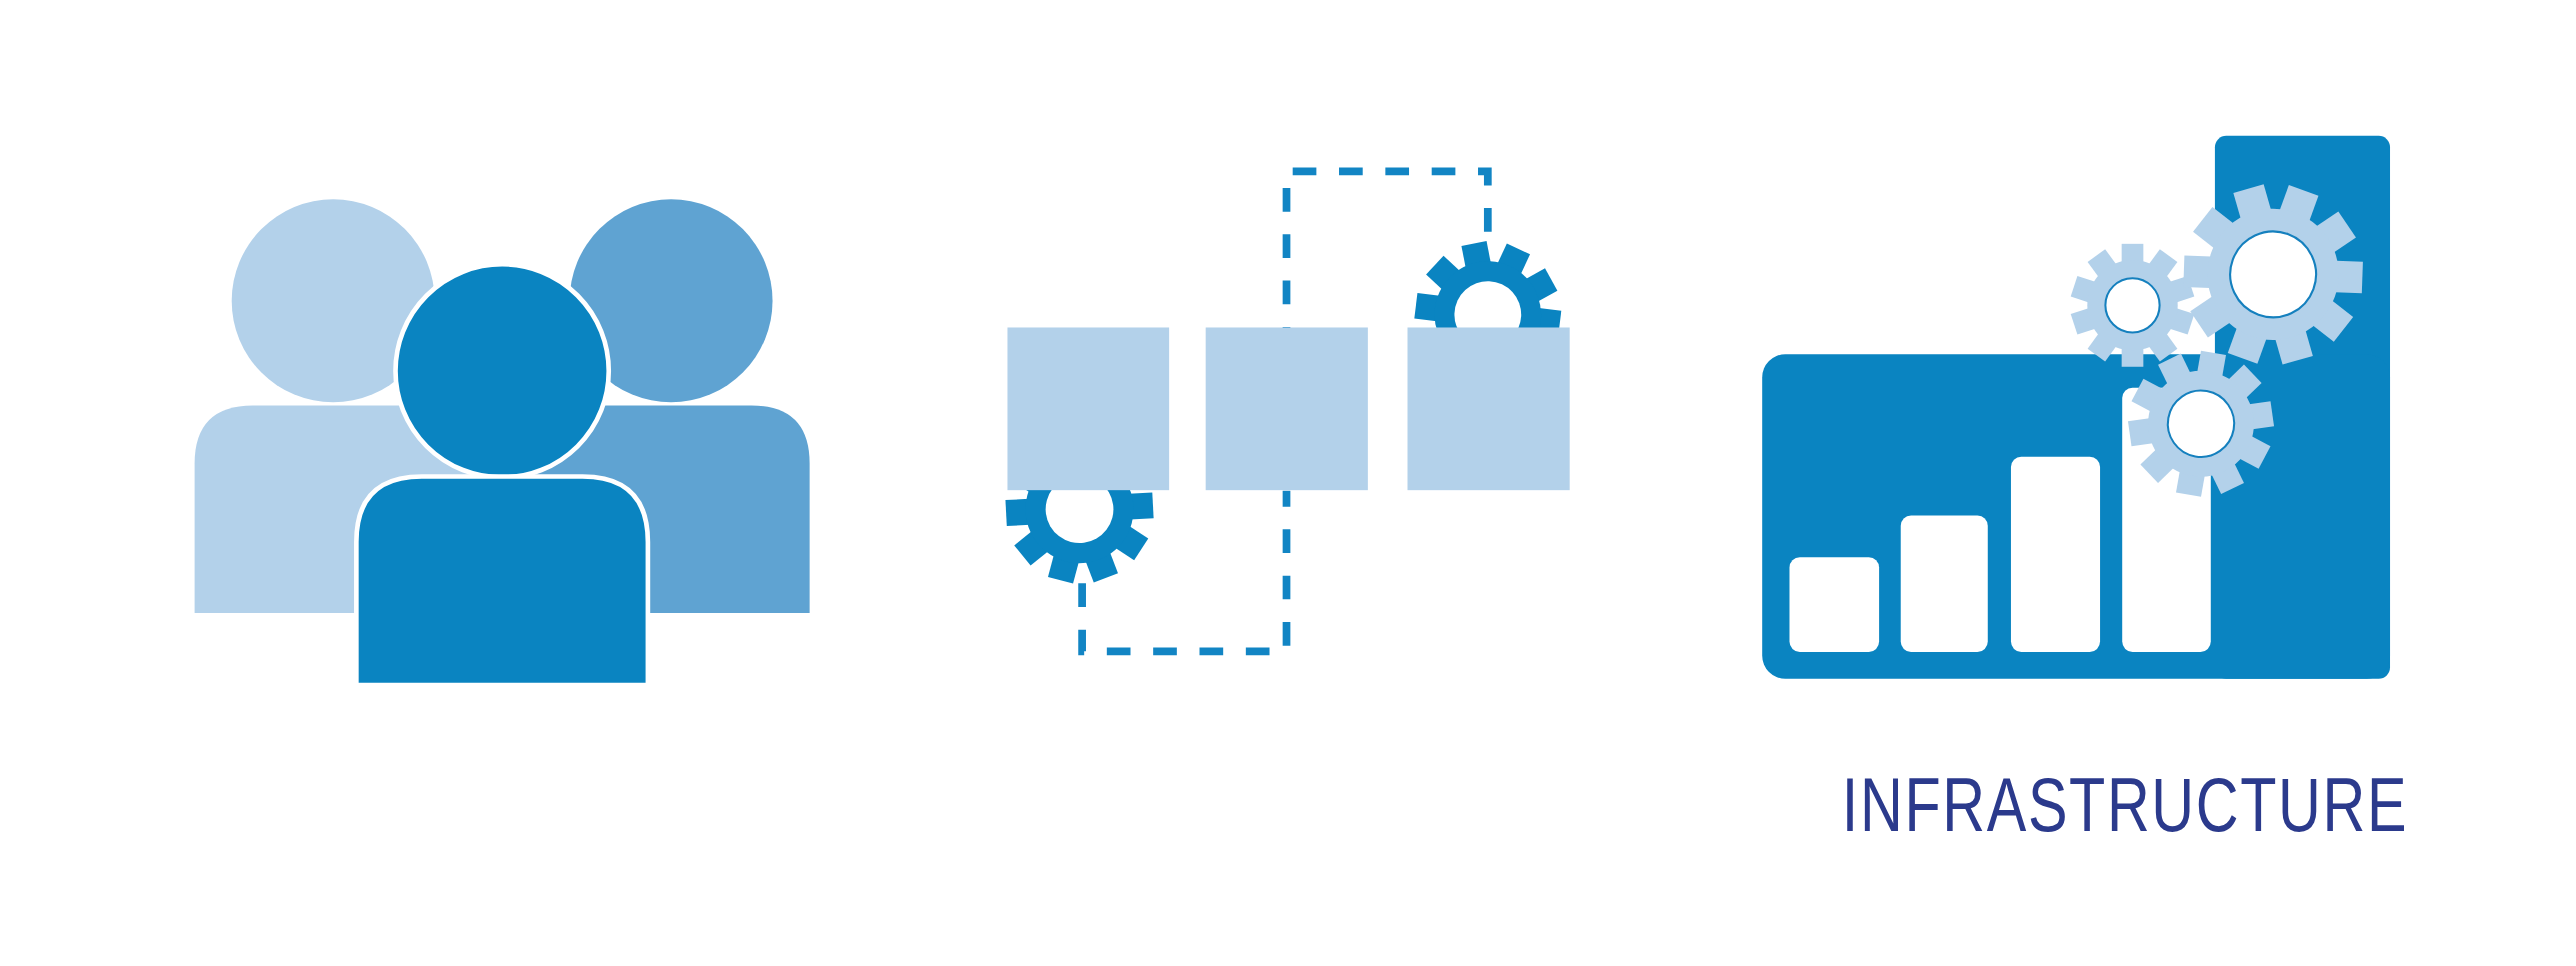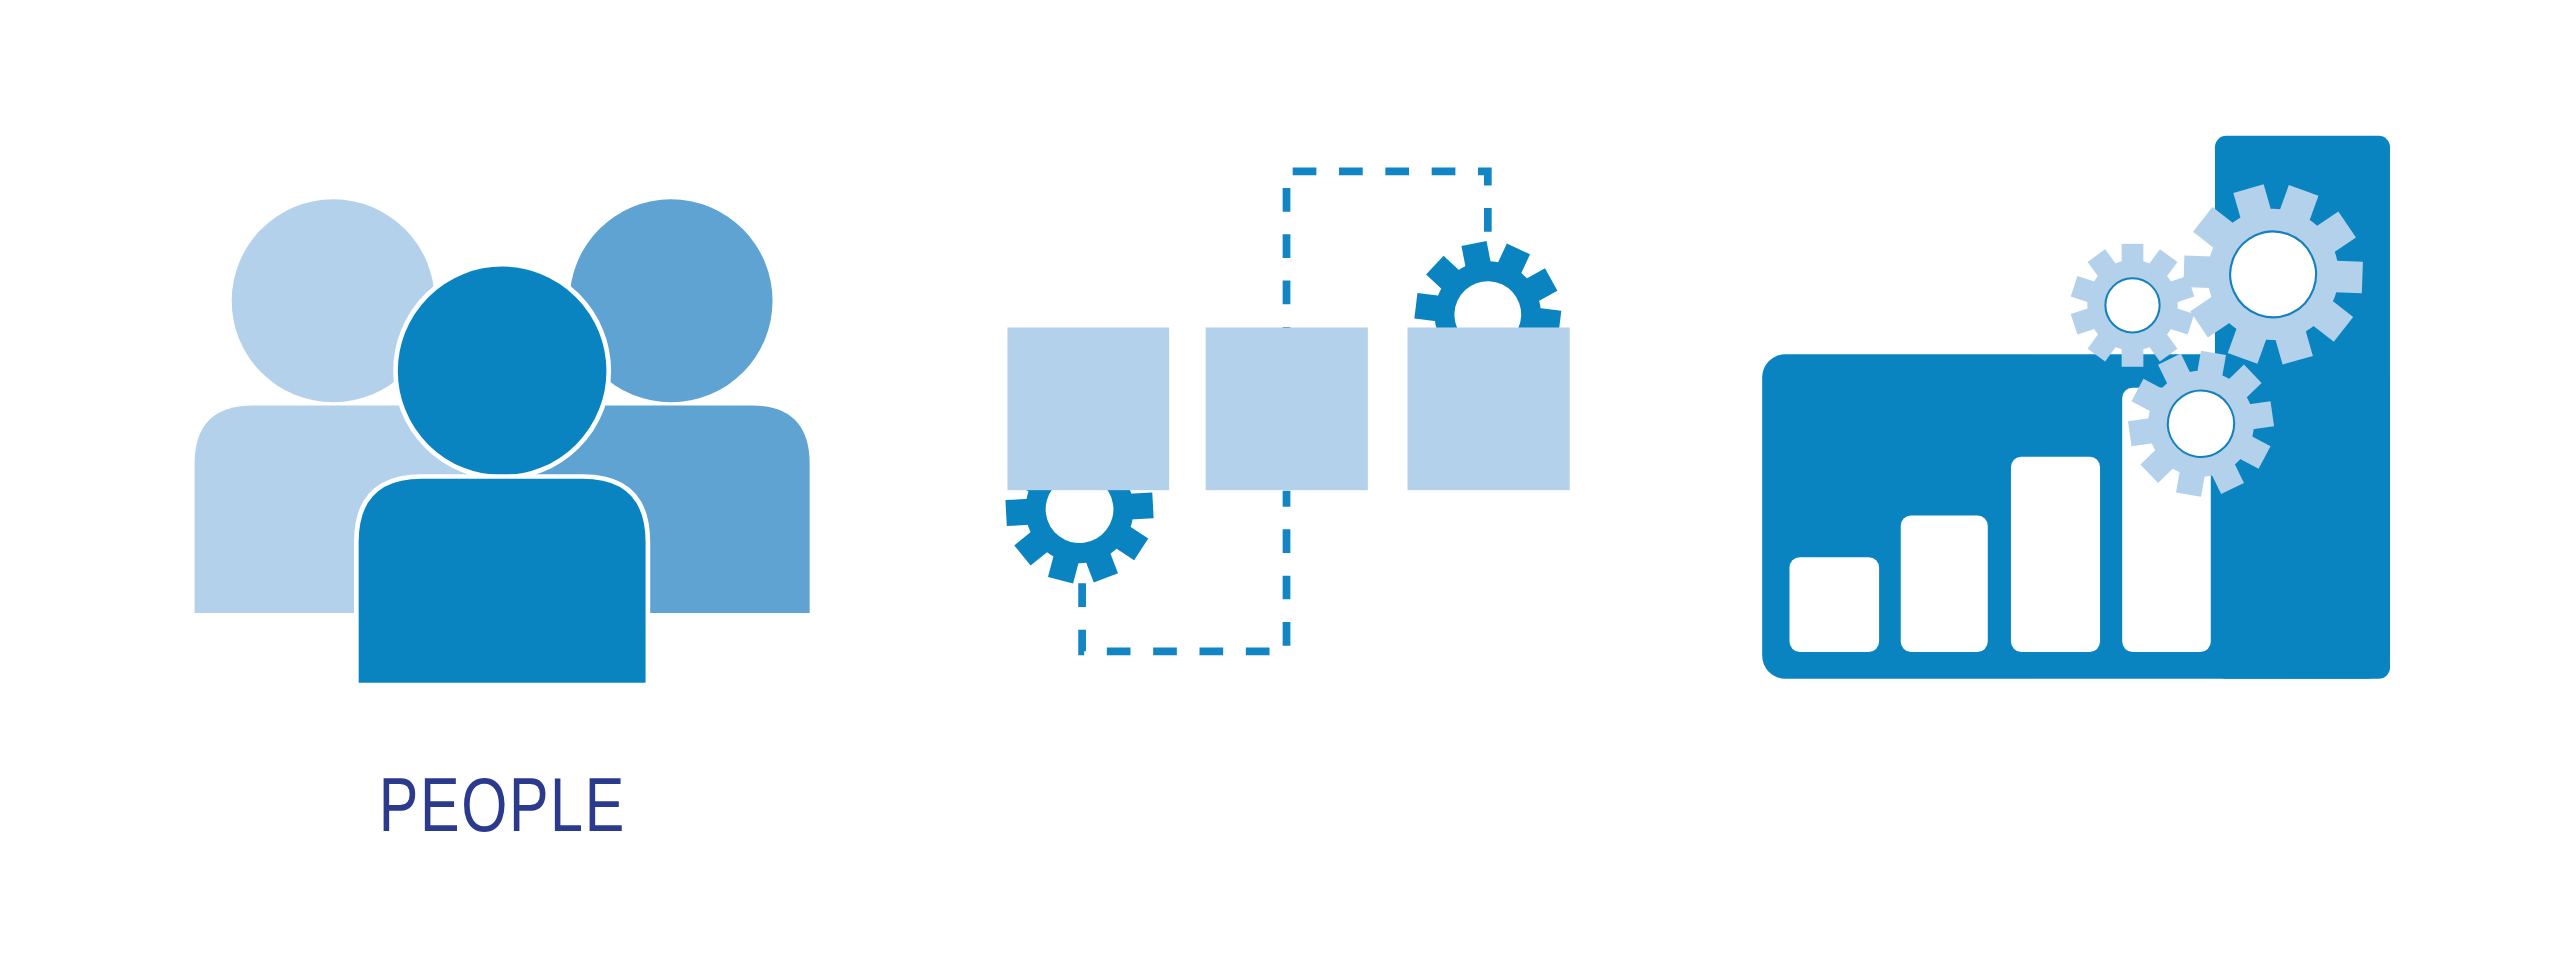--- a/index.html
+++ b/index.html
@@ -115,18 +115,18 @@
       <circle r="75"></circle>
       <circle r="49" fill="#ffffff" stroke="#1580BE" stroke-width="2.4"></circle>
     </g>
     <g transform="translate(4273 822) rotate(10) scale(1.37)" fill="#B3D1EA">
       <use href="#gear-teeth"></use>
       <circle r="75"></circle>
       <circle r="47" fill="#ffffff" stroke="#1580BE" stroke-width="2.9"></circle>
     </g>
   </svg>
 
-  <div id="caption-people" class="caption">
-    <span>PEOPLE</span>
+  <div id="caption-infra" class="caption">
+    <span>INFRASTRUCTURE</span>
   </div>
 
 </div>
 
 
 </body></html>

